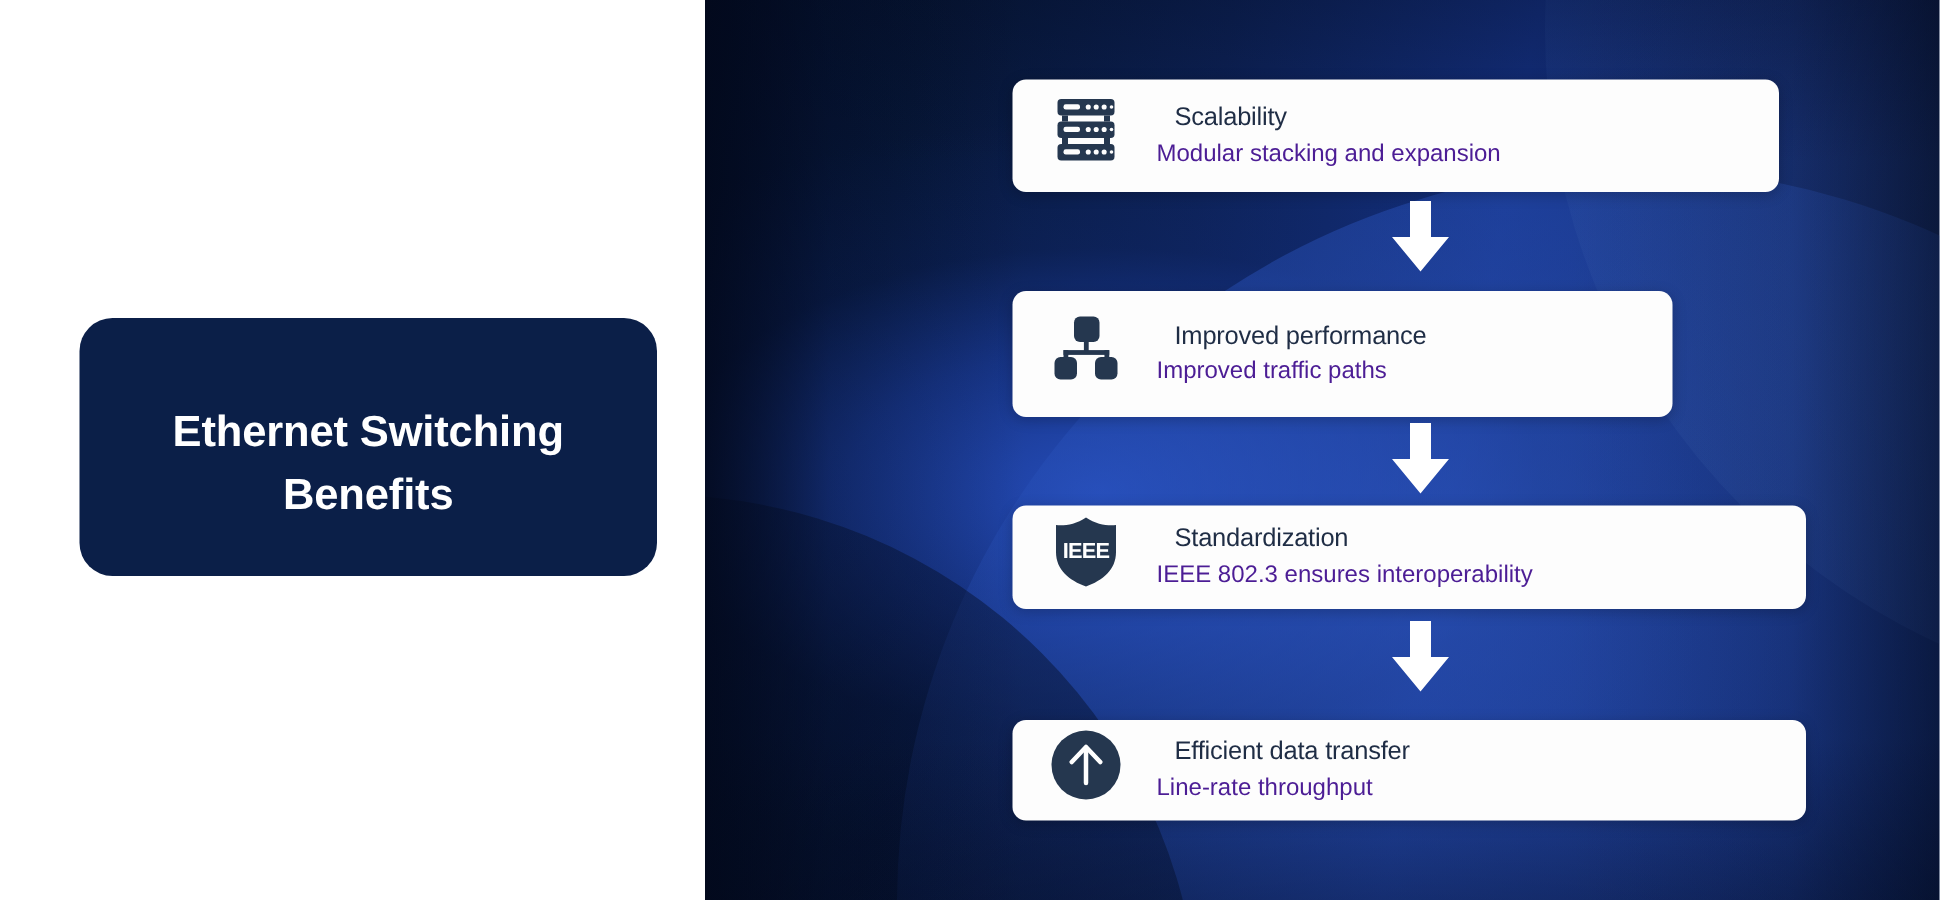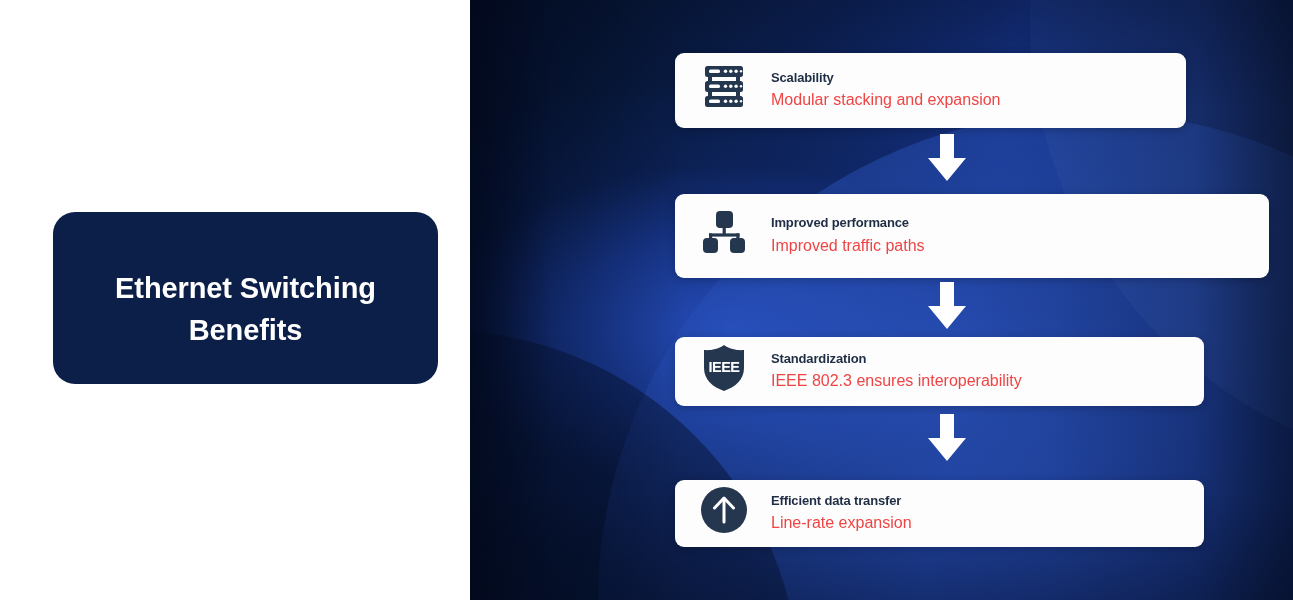--- a/index.html
+++ b/index.html
@@ -156,38 +156,39 @@
     display: flex;
     justify-content: center;
     margin-right: 18px;
   }
   .card-text {
     display: flex;
     flex-direction: column;
     justify-content: center;
   }
   .card-title {
-    font-size: 13px;
-    font-weight: bold;
+    font-size: 17px;
+    font-weight: normal;
     color: #1f2d45;
     line-height: 1.25;
     letter-spacing: -0.15px;
     white-space: nowrap;
+    margin-left: 12px;
   }
   .card-sub {
     font-size: 16px;
-    color: #ef4444;
+    color: #4c1d95;
     line-height: 1.3;
     margin-top: 4px;
     white-space: nowrap;
   }
 
   
   .card-1 { left: 205px; top: 53px;  width: 511px; height: 75px; }
-  .card-2 { left: 205px; top: 194px; width: 594px; height: 84px; }
+  .card-2 { left: 205px; top: 194px; width: 440px; height: 84px; }
   .card-3 { left: 205px; top: 337px; width: 529px; height: 69px; }
   .card-4 { left: 205px; top: 480px; width: 529px; height: 67px; }
 
   
   .arrow {
     position: absolute;
     left: 455px;
     width: 44px;
     height: 50px;
   }
@@ -309,19 +310,19 @@
           <svg width="50" height="50" viewBox="0 0 50 50" aria-hidden="true">
             <circle cx="25" cy="25" r="23" fill="#25374f"></circle>
             <g stroke="#ffffff" stroke-width="3" fill="none" stroke-linecap="round" stroke-linejoin="round">
               <line x1="25" y1="37" x2="25" y2="13.5"></line>
               <polyline points="15.5,23 25,13 34.5,23"></polyline>
             </g>
           </svg>
         </div>
         <div class="card-text">
           <div class="card-title">Efficient data transfer</div>
-          <div class="card-sub">Line-rate expansion</div>
+          <div class="card-sub">Line-rate throughput</div>
         </div>
       </div>
 
     </div>
   </div>
 </div>
 
 </body></html>

